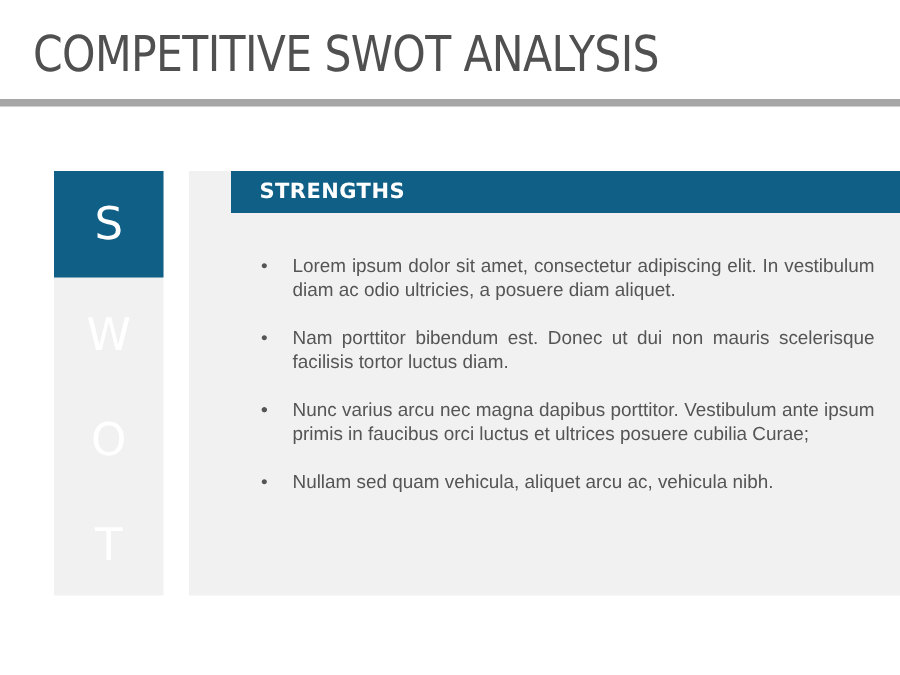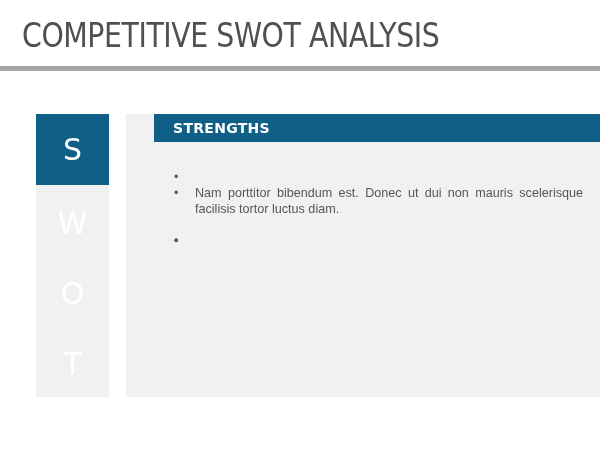--- a/index.html
+++ b/index.html
@@ -36,28 +36,31 @@
   <div class="letter w">W</div>
   <div class="letter o">O</div>
   <div class="letter t">T</div>
 </div>
 
 <div class="panel">
   <div class="panel-header">STRENGTHS</div>
   <ul class="list">
     <li>
       <span class="bullet">•</span>
+      <span>Lorem ipsum dolor sit amet, consectetur adipiscing elit. In vestibulum diam ac odio ultricies, a posuere diam aliquet.</span>
     </li>
     <li>
       <span class="bullet">•</span>
       <span>Nam porttitor bibendum est. Donec ut dui non mauris scelerisque facilisis tortor luctus diam.</span>
     </li>
     <li>
       <span class="bullet">•</span>
     </li>
     <li>
       <span class="bullet">•</span>
+      <span>Nunc varius arcu nec magna dapibus porttitor. Vestibulum ante ipsum primis in faucibus orci luctus et ultrices posuere cubilia Curae;</span>
     </li>
     <li>
       <span class="bullet">•</span>
+      <span>Nullam sed quam vehicula, aliquet arcu ac, vehicula nibh.</span>
     </li>
   </ul>
 </div>
 
 </body></html>

